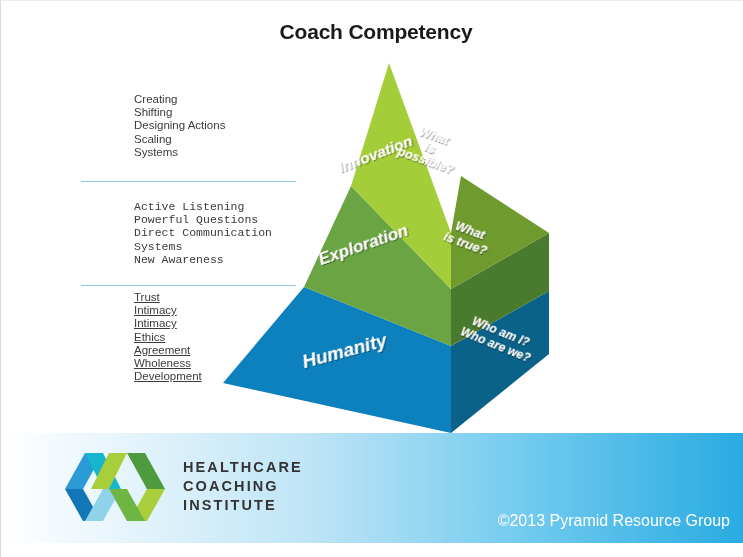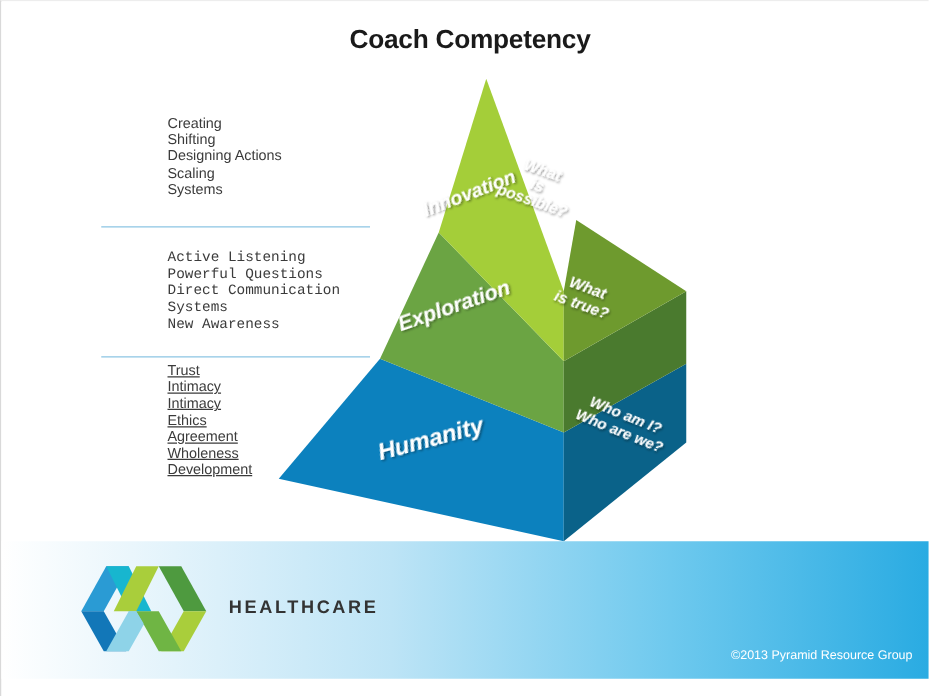--- a/index.html
+++ b/index.html
@@ -115,21 +115,21 @@
     display: block;
     font-size: 14.5px;
     font-weight: bold;
     color: #333333;
     letter-spacing: 2.1px;
   }
   #copyright {
     position: absolute;
     right: 14px;
     bottom: 13px;
-    font-size: 10px;
+    font-size: 16px;
     color: #ffffff;
     white-space: nowrap;
   }
 </style>
 </head>
 <body>
 
 <div id="page">
 
   <div id="canvas">
@@ -222,18 +222,20 @@
         <polygon id="lg-e" points="46,8 64,8 46,44 28,44" fill="#A9CE3B"></polygon>
         <polygon id="lg-f" points="64,8 82,8 102,44 84,44" fill="#4E9A3F"></polygon>
         <polygon id="lg-g" points="84,44 102,44 84,76 66,76" fill="#A9CE3B"></polygon>
         <polygon id="lg-h" points="46,44 64,44 82,76 64,76" fill="#6FB544"></polygon>
 
         <polygon id="lg-i" points="40,44 46,44 52,54 46,54" fill="#8ED3E8"></polygon>
       </svg>
 
       <div id="logo-text">
         <span class="lt">HEALTHCARE</span>
+        <span class="lt">COACHING</span>
+        <span class="lt">INSTITUTE</span>
       </div>
     </div>
 
     <div id="copyright">©2013 Pyramid Resource Group</div>
   </div>
 </div>
 
 </body></html>

